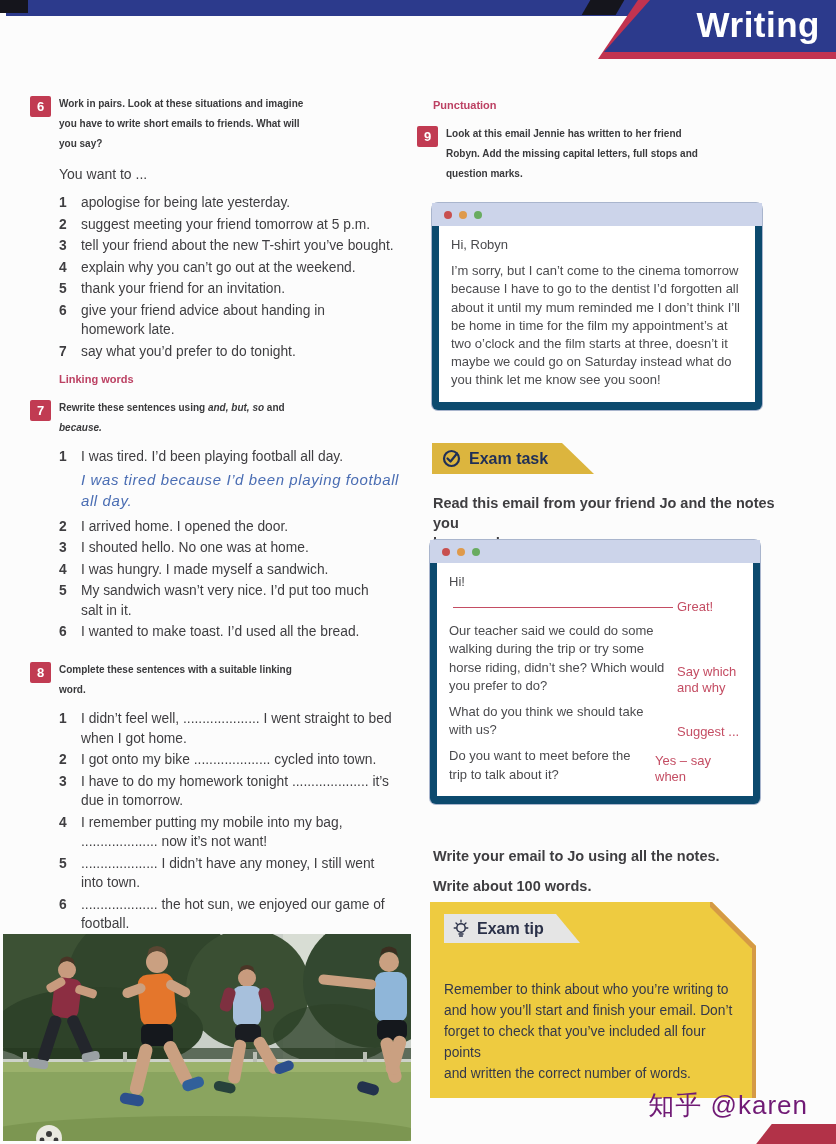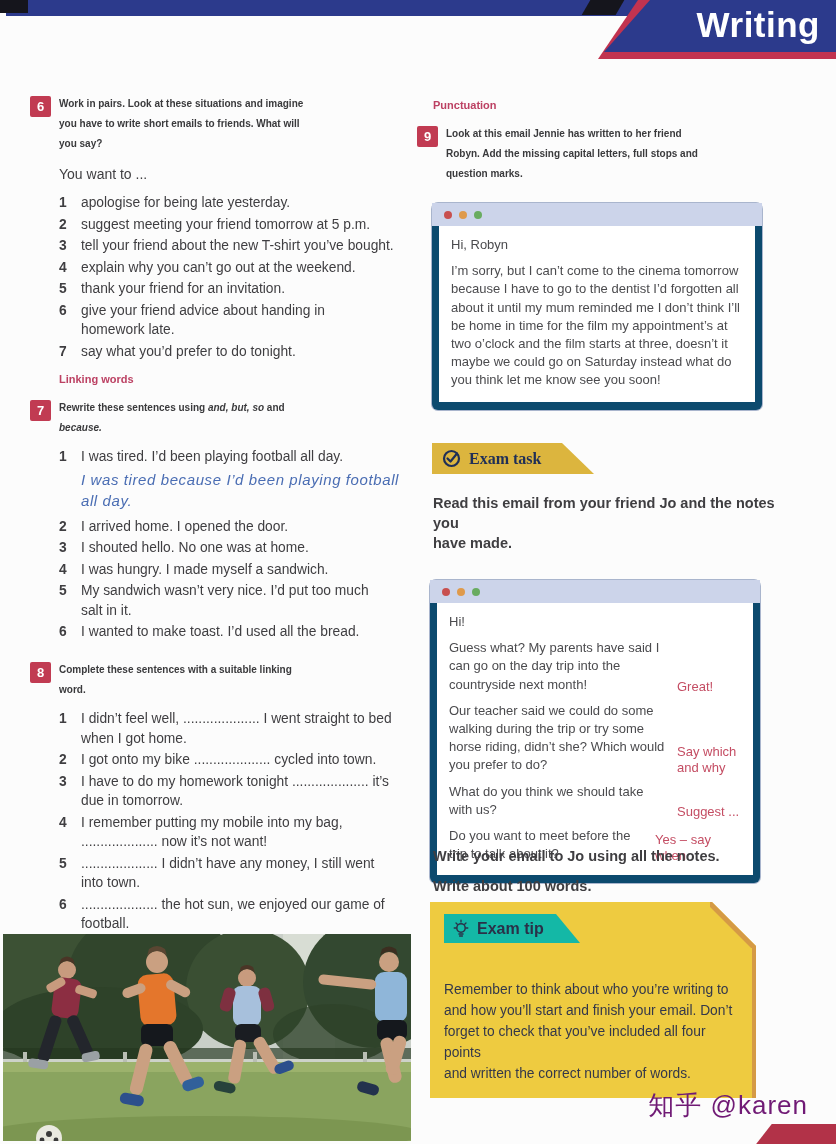--- a/index.html
+++ b/index.html
@@ -39,28 +39,28 @@
   .ebody{background:#fff;margin:0 7px 8px 7px;padding:10px 12px 12px 12px;font-size:13px;line-height:1.4;color:#4b4b4e;}
   .greeting{margin-bottom:8px;}
   .signature{margin-top:8px;}
   .note-row{display:flex;margin-top:8px;}
   .note-text{width:240px;}
   .note-line{flex:1;border-bottom:1.5px solid #c44d63;margin:0 4px 6px 4px;align-self:flex-end;}
   .note-label{flex:0 0 64px;color:#c44d63;font-size:13px;line-height:16px;align-self:flex-end;margin-bottom:-1px;}
   
   .task-banner{width:152px;height:31px;background:#dcb53e;display:flex;align-items:center;gap:8px;
                padding-left:10px;clip-path:polygon(0 0,calc(100% - 32px) 0,100% 100%,0 100%);
-               color:#1f2f57;font-weight:700;font-size:16px;font-family:Liberation Serif, serif;}
+               color:#1f2f57;font-weight:700;font-size:16px;}
   .winstr{font-weight:700;font-size:14.5px;line-height:20px;}
   .tip-box{position:relative;width:298px;background:#eecb40;padding:12px 14px 14px 14px;
            clip-path:polygon(0 0,calc(100% - 44px) 0,100% 44px,100% 100%,0 100%);}
   .tip-fold{position:absolute;top:0;right:0;width:46px;height:46px;
             background:linear-gradient(to top right,transparent calc(50% - 4px),#d59a45 calc(50% - 3px),#d59a45 calc(50% + 4px),transparent calc(50% + 5px));}
   .tip-right{position:absolute;top:44px;right:0;bottom:0;width:4px;background:#d59a45;}
-  .tip-banner{width:128px;height:29px;background:#14b8a6;display:flex;align-items:center;gap:7px;padding-left:8px;
+  .tip-banner{width:128px;height:29px;background:#e5e5e5;display:flex;align-items:center;gap:7px;padding-left:8px;
               clip-path:polygon(0 0,calc(100% - 24px) 0,100% 100%,0 100%);
               color:#2a3048;font-weight:700;font-size:16px;margin-bottom:9px;}
   .tip-text{font-size:13.8px;line-height:21px;color:#34384a;margin-top:36px;}
   .tip-text span{display:block;}
   
   .photo{position:absolute;left:3px;top:934px;width:408px;height:207px;}
   .watermark{position:absolute;right:28px;top:1088px;font-size:26px;color:#701a75;letter-spacing:1px;}
   .corner-red{position:absolute;right:-12px;bottom:-5px;width:86px;height:25px;background:#b23248;transform:skewX(-38deg);}
 </style>
 </head>
@@ -234,30 +234,29 @@
       <path d="M5.5 9.5 L8.5 12.5 L15 4.5" fill="none" stroke="#1f2f57" stroke-width="2.2" stroke-linecap="round" stroke-linejoin="round"></path>
     </svg>
     <span>Exam task</span>
   </div>
 
   <div class="abs winstr" style="left:433px;top:493px;width:345px;">
     <span class="tl">Read this email from your friend Jo and the notes you</span>
     <span class="tl">have made.</span>
   </div>
 
-  <div class="abs email" style="left:430px;top:540px;margin-top:40px;">
+  <div class="abs email" style="left:430px;top:540px;">
     <div class="titlebar">
       <span class="dot dot-red"></span>
       <span class="dot dot-orange"></span>
       <span class="dot dot-green"></span>
     </div>
     <div class="ebody">
       <div class="greeting">Hi!</div>
       <div class="note-row">
-        <span class="note-text">Guess what? My parents have said I can go on the day trip into the countryside next month!</span>
         <span class="note-line"></span>
         <span class="note-label">Great!</span>
       </div>
       <div class="note-row">
         <span class="note-text">Our teacher said we could do some walking during the trip or try some horse riding, didn’t she? Which would you prefer to do?</span>
         <span class="note-line"></span>
         <span class="note-label">Say which and why</span>
       </div>
       <div class="note-row">
         <span class="note-text">What do you think we should take with us?</span>

